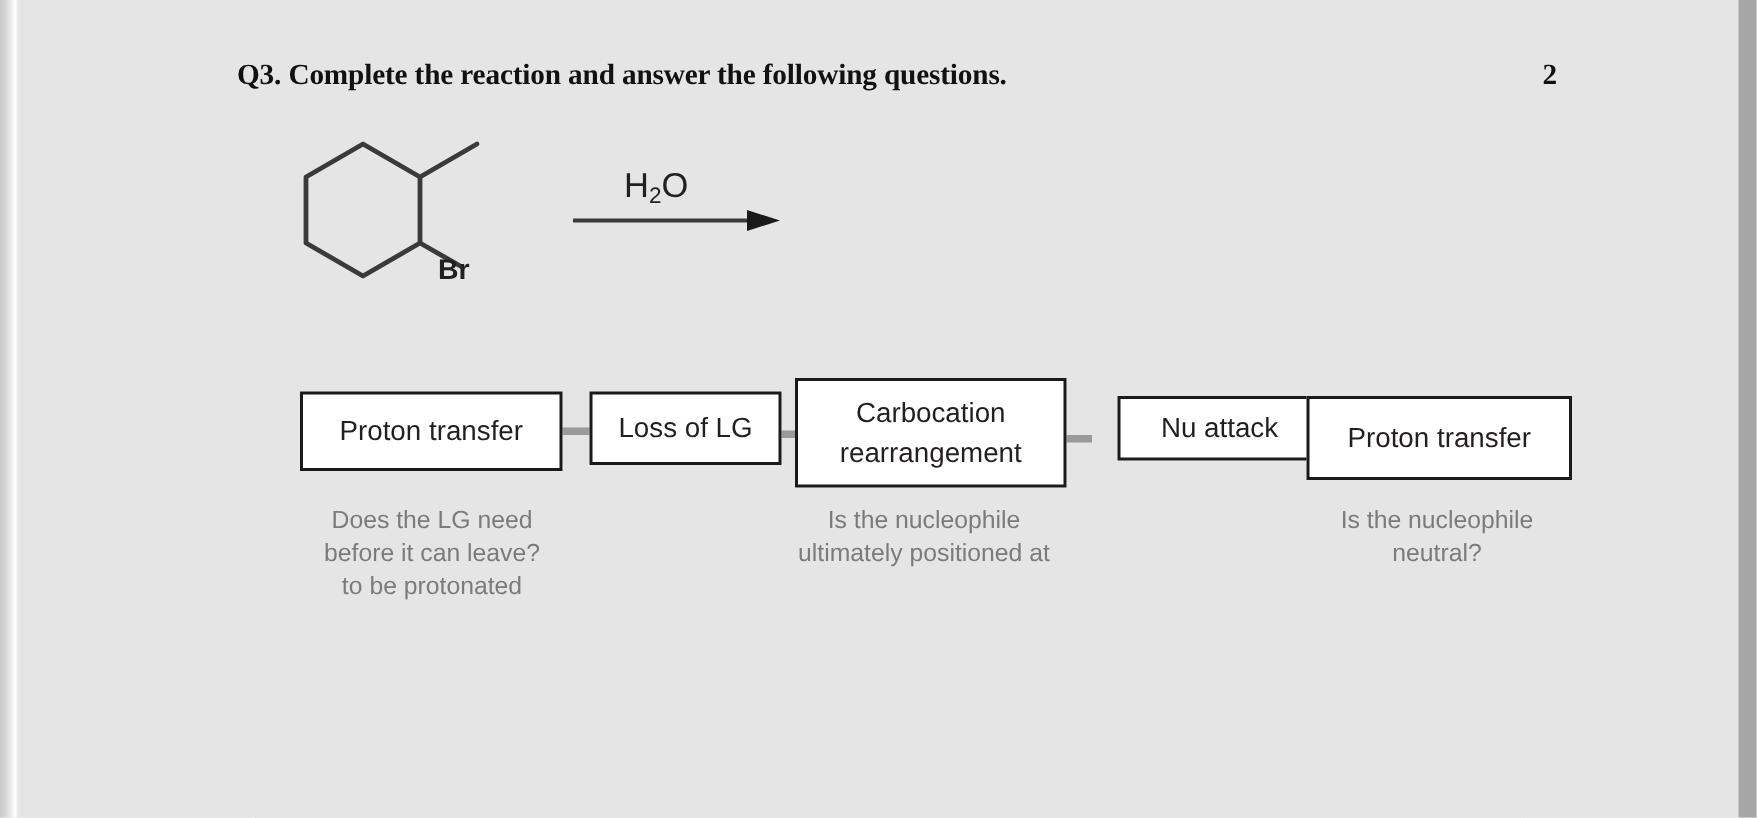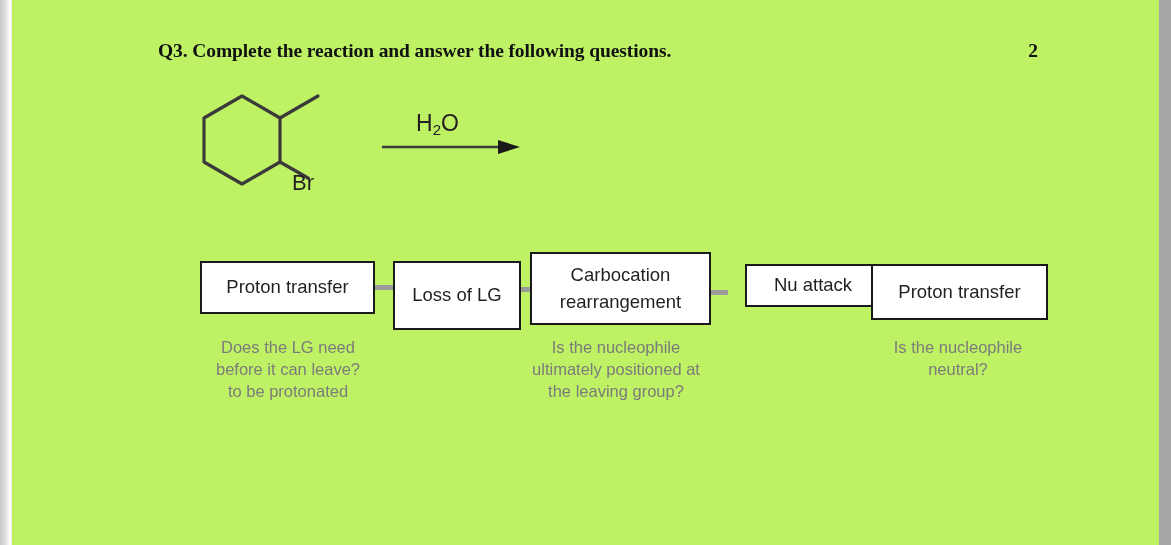--- a/index.html
+++ b/index.html
@@ -12,21 +12,21 @@
     height: 545px;
     overflow: hidden;
     background: #ffffff;
     font-family: "Liberation Sans", sans-serif;
   }
 
   #page {
     position: relative;
     width: 1171px;
     height: 545px;
-    background: #bef264;
+    background: #e5e5e5;
   }
 
   
   .edge-left {
     position: absolute;
     left: 0; top: 0;
     width: 9px; height: 545px;
     background: linear-gradient(to right, #c9c9c9 0%, #d6d6d6 40%, #e8e8e8 75%, #f6f6f6 100%);
   }
   .edge-left-line {
@@ -76,23 +76,24 @@
     width: 400px;
     height: 130px;
   }
   .scheme svg { display: block; }
 
   .br-label {
     position: absolute;
     left: 292px;
     top: 170px;
     font-family: "Liberation Sans", sans-serif;
-    font-size: 22px;
+    font-size: 19px;
     color: #231f20;
     letter-spacing: 0px;
+    font-weight: bold;
   }
 
   .h2o-label {
     position: absolute;
     left: 416px;
     top: 110px;
     font-family: "Liberation Sans", sans-serif;
     font-size: 23px;
     color: #231f20;
     text-align: center;
@@ -187,21 +188,21 @@
   <div class="flow" id="flow-layer">
       <div class="connector" style="left: 374px; top: 285px; width: 20px; background: rgb(154, 154, 154);"></div>
       <div class="connector" style="left: 519px; top: 287px; width: 12px; background: rgb(154, 154, 154);"></div>
       <div class="connector" style="left: 710px; top: 290px; width: 18px; background: rgb(154, 154, 154);"></div>
       <div class="connector" style="left: 861px; top: 290px; width: 11px; background: rgb(154, 154, 154);"></div>
       <div class="fbox" style="left: 200px; top: 261px; width: 175px; height: 53px; border-color: rgb(26, 26, 26);">
         <span>
           <div>Proton transfer</div>
         </span>
       </div>
-      <div class="fbox" style="left: 393px; top: 261px; width: 128px; height: 69px; border-color: rgb(26, 26, 26);">
+      <div class="fbox" style="left: 393px; top: 261px; width: 128px; height: 49px; border-color: rgb(26, 26, 26);">
         <span>
           <div>Loss of LG</div>
         </span>
       </div>
       <div class="fbox" style="left: 530px; top: 252px; width: 181px; height: 73px; border-color: rgb(26, 26, 26); align-items: center;">
         <span>
           <div>Carbocation</div>
           <div>rearrangement</div>
         </span>
       </div>
@@ -219,21 +220,20 @@
 
   <div id="caption-layer">
       <div class="caption" style="left: 196px; top: 337px; width: 184px; color: rgb(123, 123, 123);">
         <div>Does the LG need</div>
         <div>before it can leave?</div>
         <div>to be protonated</div>
       </div>
       <div class="caption" style="left: 500px; top: 337px; width: 232px; color: rgb(123, 123, 123);">
         <div>Is the nucleophile</div>
         <div>ultimately positioned at</div>
-        <div>the leaving group?</div>
       </div>
       <div class="caption" style="left: 862px; top: 337px; width: 192px; color: rgb(123, 123, 123);">
         <div>Is the nucleophile</div>
         <div>neutral?</div>
       </div>
     </div>
 
 </div>
 
 </body></html>

